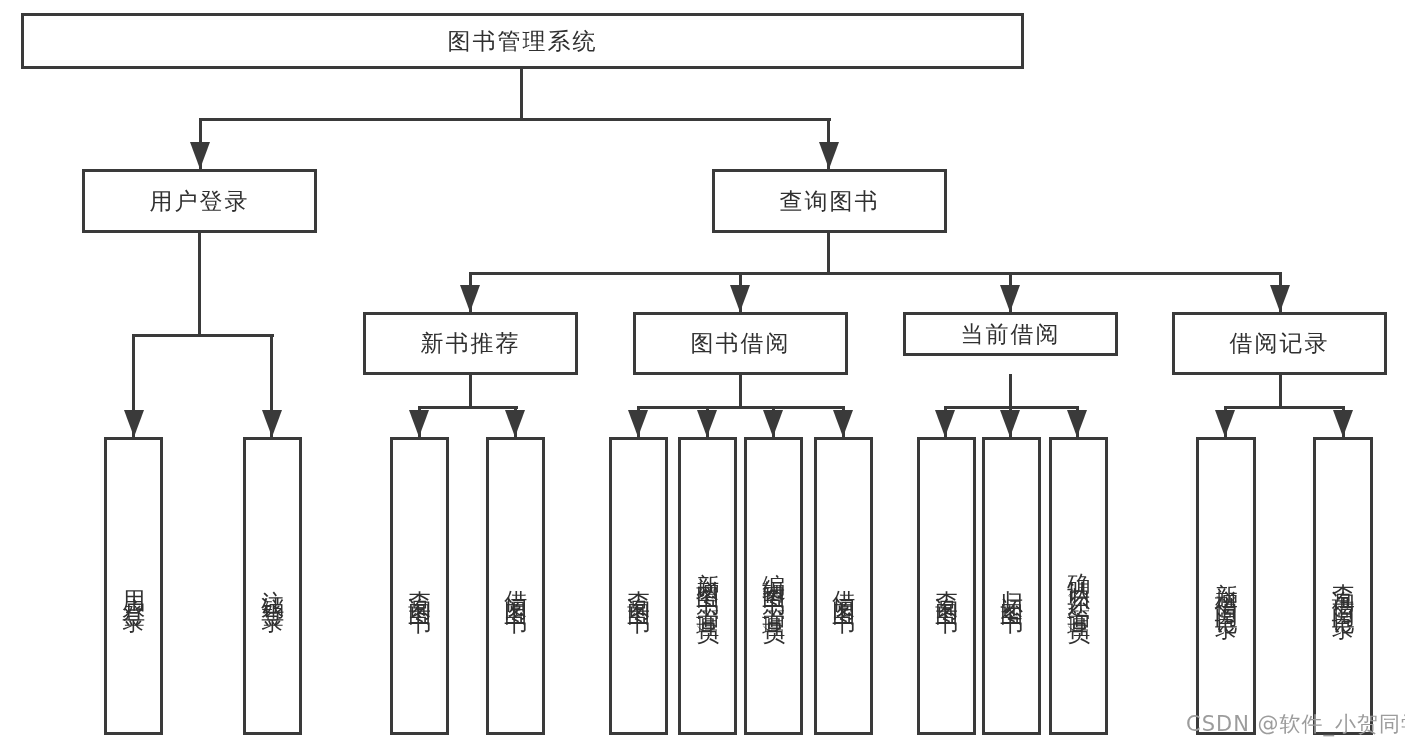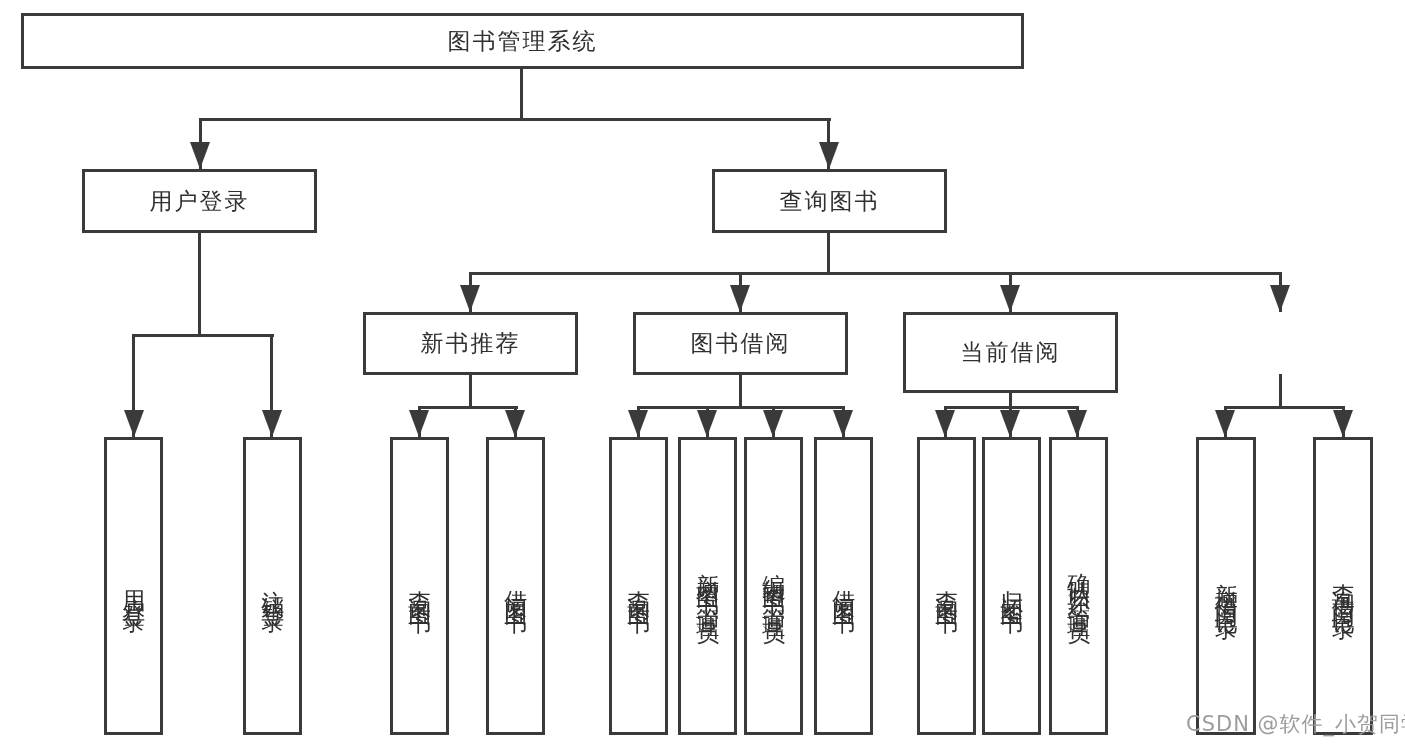--- a/index.html
+++ b/index.html
@@ -78,24 +78,27 @@
   </div>
 
   <div class="box" style="left:633px;top:312px;width:215px;height:63px;">
     <span>图书借阅</span>
   </div>
 
   <div class="box" style="left:363px;top:312px;width:215px;height:63px;">
     <span>新书推荐</span>
   </div>
 
-  <div class="box" style="left:903px;top:312px;width:215px;height:81px;">
+  <div class="box" style="left:903px;top:312px;width:215px;height:44px;">
     <span>当前借阅</span>
   </div>
 
+  <div class="box" style="left:1172px;top:312px;width:215px;height:63px;">
+    <span>借阅记录</span>
+  </div>
 
   <div class="box leaf" style="left:104px;">
     <span class="vtext">用户登录</span>
   </div>
   <div class="box leaf" style="left:243px;">
     <span class="vtext">注销登录</span>
   </div>
 
   <div class="box leaf" style="left:390px;">
     <span class="vtext">查询图书</span>

